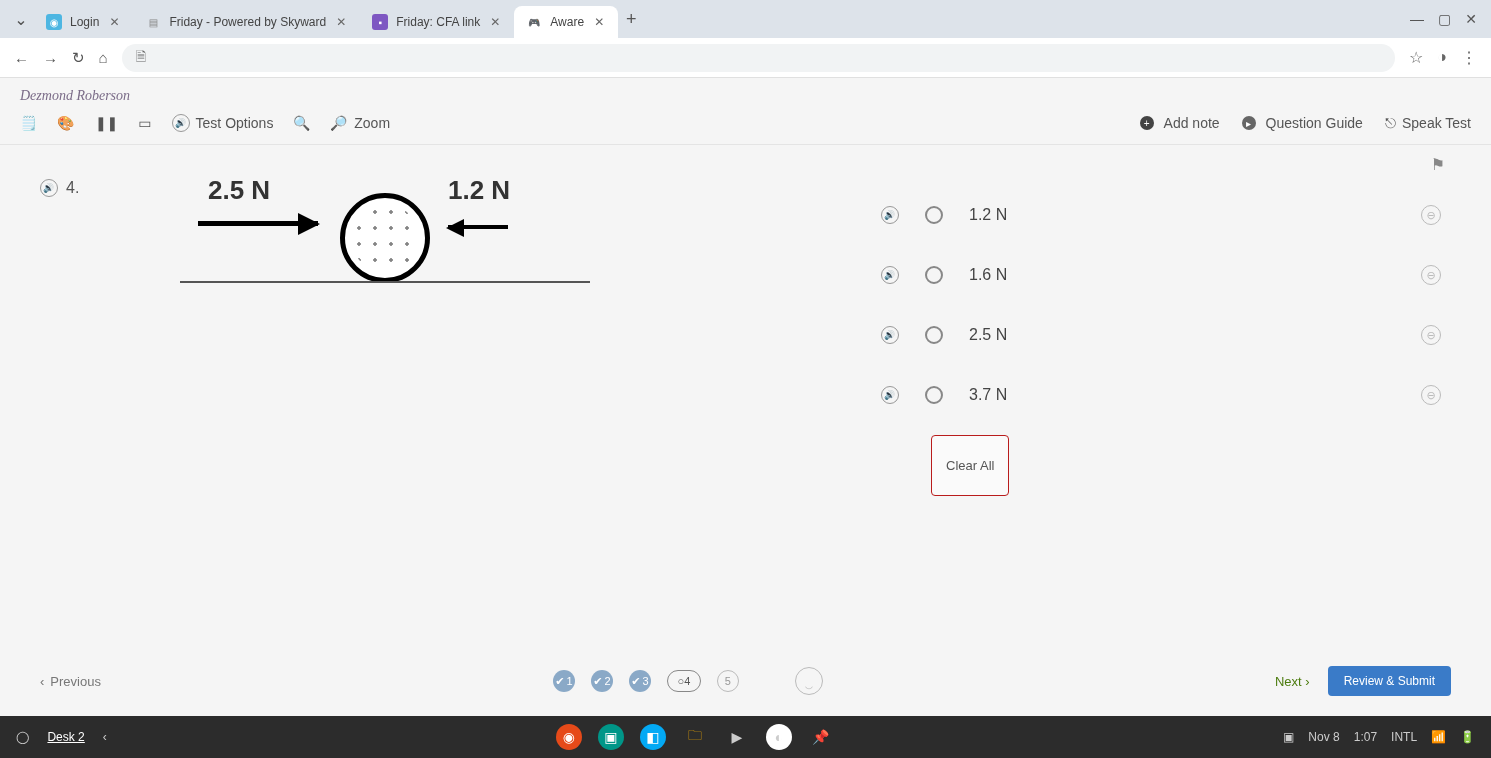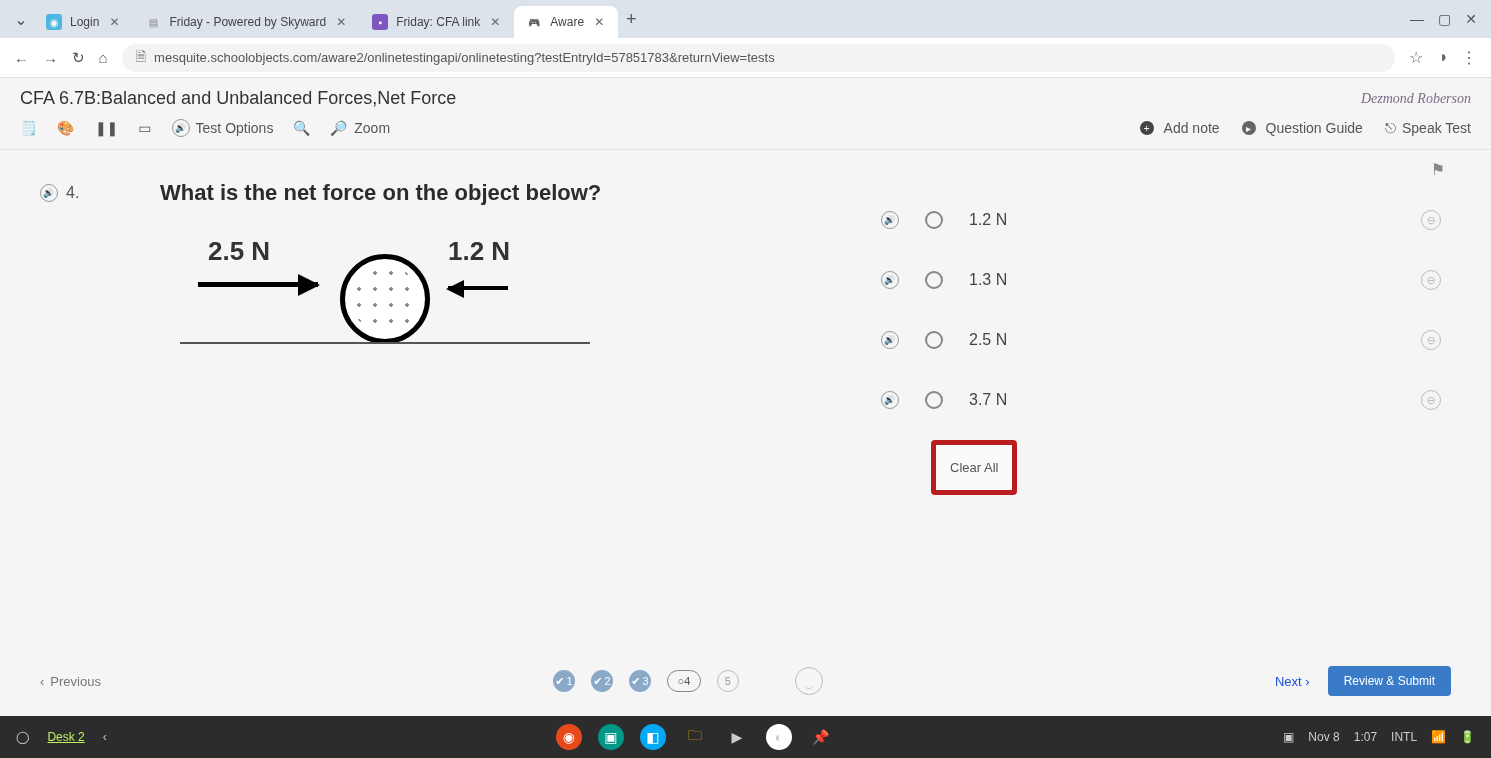--- a/index.html
+++ b/index.html
@@ -128,22 +128,22 @@
     display:inline-block;
   }
   .ans-text{ font-size:16px; color:#444;}
   .strike{
     width:20px; height:20px; border:1.5px solid #bbb; border-radius:50%;
     display:inline-flex; align-items:center; justify-content:center;
     font-size:11px; color:#bbb; margin-left:auto; cursor:pointer;
   }
   .clear-all{
     margin-top:10px; margin-left:50px;
-    border:5px solid #b91c1c; background:#fafafa; color:#555;
-    padding:15px 14px; border-radius:4px; font-size:13px; cursor:pointer;
+    border:1px solid #b91c1c; background:#fafafa; color:#555;
+    padding:22px 14px; border-radius:4px; font-size:13px; cursor:pointer;
   }
   .flag{
     position:absolute; right:46px; top:10px; color:#888; font-size:16px; cursor:pointer;
   }
   
   .qnav{
     position:absolute; left:0; right:0; bottom:52px;
     display:flex; align-items:center; gap:18px;
     padding:10px 40px;
     font-size:13px; color:#777;
@@ -156,33 +156,33 @@
     font-size:11px;
   }
   .bubble.done{ background:#8aa9c7; color:#fff;}
   .bubble.current{ border:1.5px solid #888; color:#555; border-radius:12px; width:34px;}
   .bubble.open{ border:1.5px solid #bbb; color:#999;}
   .face{
     width:28px;height:28px;border:1.5px solid #bbb;border-radius:50%;
     display:inline-flex;align-items:center;justify-content:center;color:#bbb;font-size:13px;
     margin-left:40px;
   }
-  .next{ cursor:pointer; color:#1d4ed8;}
+  .next{ cursor:pointer; color:#4d7c0f;}
   .submit-btn{
     background:#3a7bc8; color:#fff; border:none;
     padding:8px 16px; border-radius:4px; font-size:12px; cursor:pointer;
   }
   
   .taskbar{
     position:absolute; left:0; right:0; bottom:0; height:42px;
     background:#2c2c2c; color:#ccc;
     display:flex; align-items:center; padding:0 16px; gap:18px;
     font-size:12px;
   }
-  .taskbar .desk{ color:#bef264;text-decoration:underline;}
+  .taskbar .desk{ color:#ffffff;text-decoration:underline;}
   .taskbar .tb-mid{ flex:1; display:flex; justify-content:center; gap:16px;}
   .tb-ico{
     width:26px;height:26px;border-radius:50%;display:inline-flex;align-items:center;justify-content:center;
     font-size:14px;
   }
   .taskbar .tb-right{ display:flex; gap:14px; align-items:center;}
 </style>
 </head>
 <body>
 
@@ -217,31 +217,29 @@
   </div>
 </div>
 
 <div class="addr-bar">
   <span class="nav-ico">←</span>
   <span class="nav-ico">→</span>
   <span class="nav-ico">↻</span>
   <span class="nav-ico">⌂</span>
   <div class="url-box">
     <span class="site-ico">🗎</span>
-    <span>mesquite.schoolobjects.com/aware2/onlinetestingapi/onlinetesting?testEntryId=57851783&amp;returnView=tests</span>
   </div>
   <div class="addr-right">
     <span>☆</span>
     <span>◑</span>
     <span>⋮</span>
   </div>
 </div>
 
 <div class="app-title-row">
-  <div class="app-title">CFA 6.7B:Balanced and Unbalanced Forces,Net Force</div>
   <div class="student">Dezmond Roberson</div>
 </div>
 
 <div class="toolbar">
   <span class="ico">🗒️</span>
   <span class="ico">🎨</span>
   <span class="ico">❚❚</span>
   <span class="ico">▭</span>
   <span class="ico">
     <span class="speaker">🔊</span>
@@ -271,42 +269,41 @@
 
 <div class="content">
   <span class="flag">⚑</span>
 
   <div class="qnum-col">
     <span class="speaker">🔊</span>
     <span>4.</span>
   </div>
 
   <div class="q-body">
-    <div class="q-text">What is the net force on the object below?</div>
     <div class="diagram">
       <div class="dg-label left">2.5 N</div>
       <div class="dg-label right">1.2 N</div>
       <div class="arrow-r"></div>
       <div class="ball"></div>
       <div class="arrow-l"></div>
       <div class="ground"></div>
     </div>
   </div>
 
   <div class="answers">
     <div class="ans-row">
       <span class="speaker">🔊</span>
       <span class="radio"></span>
       <span class="ans-text">1.2 N</span>
       <span class="strike">⊖</span>
     </div>
     <div class="ans-row">
       <span class="speaker">🔊</span>
       <span class="radio"></span>
-      <span class="ans-text">1.3 N</span>
+      <span class="ans-text">1.6 N</span>
       <span class="strike">⊖</span>
     </div>
     <div class="ans-row">
       <span class="speaker">🔊</span>
       <span class="radio"></span>
       <span class="ans-text">2.5 N</span>
       <span class="strike">⊖</span>
     </div>
     <div class="ans-row">
       <span class="speaker">🔊</span>

